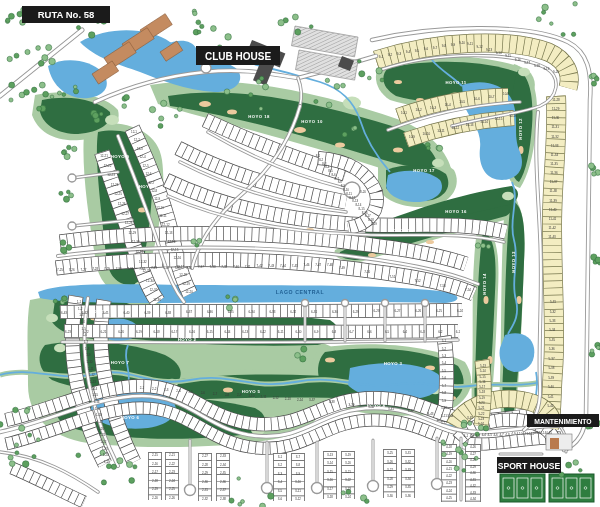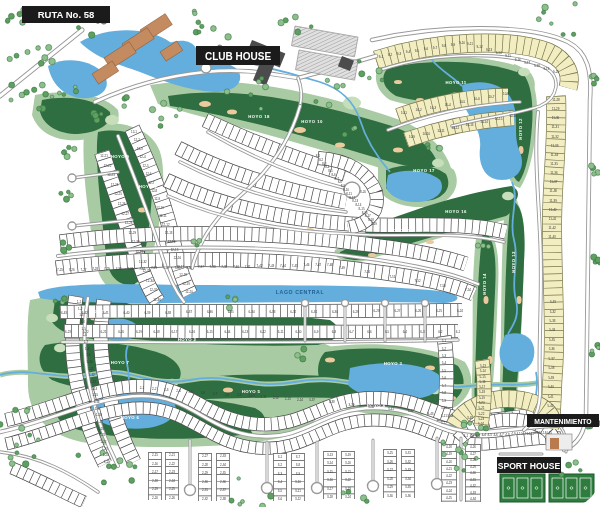--- a/index.html
+++ b/index.html
@@ -1,16 +1,16 @@
 <!DOCTYPE html>
 <html><head>
 <meta charset="utf-8">
 <style>
   html,body{margin:0;padding:0;background:#ffffff;}
-  .map-wrap{width:600px;height:507px;overflow:hidden;position:relative;background:#fff;border-radius:32px;}
+  .map-wrap{width:600px;height:507px;overflow:hidden;position:relative;background:#fff;}
   svg{display:block;}
   text{font-family:"Liberation Sans",sans-serif;}
   .plate-text{fill:#ffffff;font-weight:bold;}
   .lake-label{font-weight:bold;letter-spacing:.6px;}
 </style>
 </head>
 <body>
 
 <div class="map-wrap">
 <svg id="plan" viewBox="0 0 600 507" width="600" height="507">

